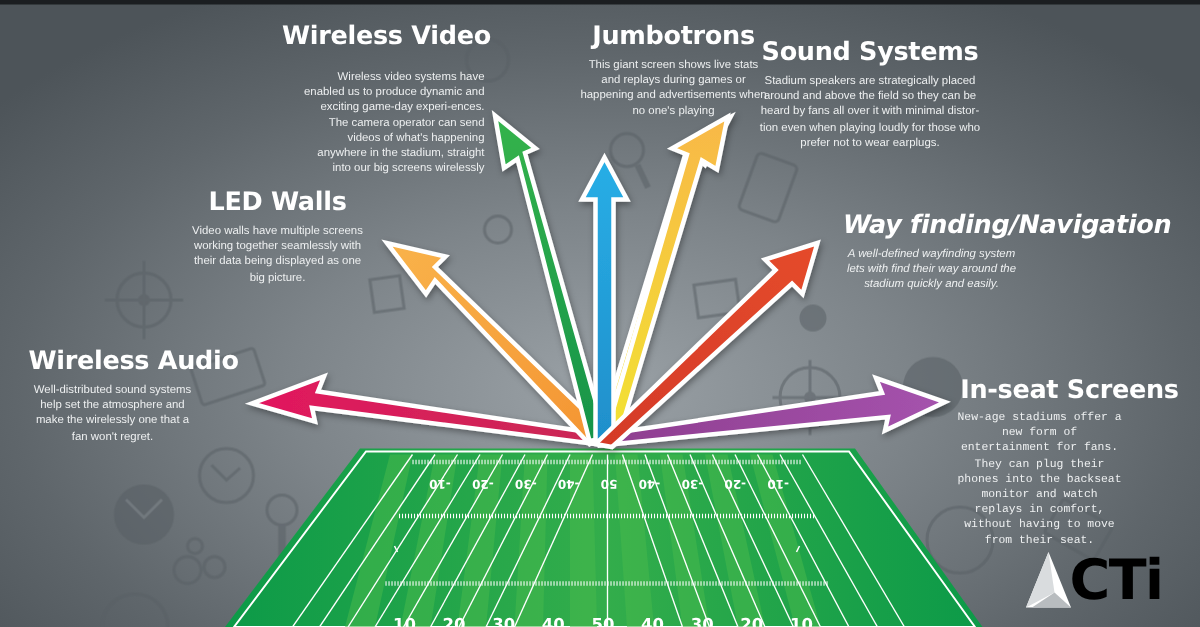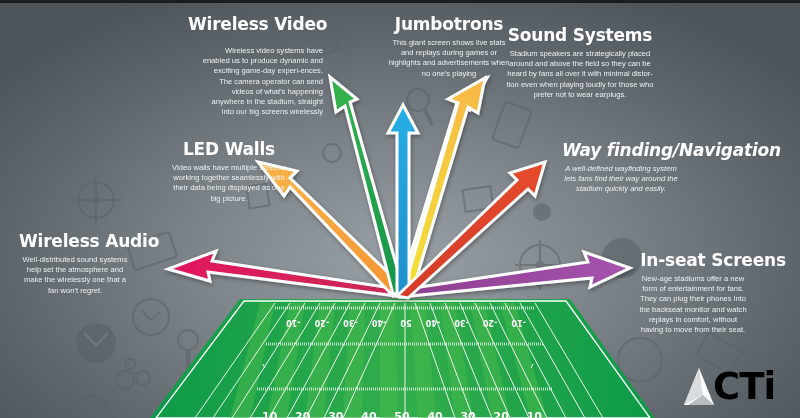--- a/index.html
+++ b/index.html
@@ -188,46 +188,46 @@
   </g>
 </svg>
 
 <div class="block r" style="left:188px; top:14px; width:135px;">
   <h2>Wireless Video</h2>
   <p style="margin-left:12px;margin-top:12px;">Wireless video systems have enabled us to produce dynamic and exciting game-day experi-ences. The camera operator can send videos of what's happening anywhere in the stadium, straight into our big screens wirelessly</p>
 </div>
 
 <div class="block c" style="left:342px; top:14px; width:126px;">
   <h2>Jumbotrons</h2>
-  <p>This giant screen shows live stats and replays during games or highlights and advertisements when no one's playing</p>
+  <p>This giant screen shows live stats and replays during games or happening and advertisements when no one's playing</p>
 </div>
 
 <div class="block l" style="left:506px; top:25px; width:148px;">
   <h2>Sound Systems</h2>
   <p>Stadium speakers are strategically placed around and above the field so they can be heard by fans all over it with minimal distor-tion even when playing loudly for those who prefer not to wear earplugs.</p>
 </div>
 
-<div class="block l" style="left:126px; top:139px; width:118px;margin-left:44px;">
+<div class="block l" style="left:126px; top:125px; width:118px;">
   <h2>LED Walls</h2>
   <p>Video walls have multiple screens working together seamlessly with their data being displayed as one big picture.</p>
 </div>
 
 <div class="block l" style="left:562px; top:140px; width:210px;font-style:italic;">
   <h2>Way finding/Navigation</h2>
-  <p style="width:118px;">A well-defined wayfinding system lets fans find their way around the stadium quickly and easily.</p>
+  <p style="width:118px;">A well-defined wayfinding system lets with find their way around the stadium quickly and easily.</p>
 </div>
 
 <div class="block l" style="left:19px; top:231px; width:112px;">
   <h2>Wireless Audio</h2>
   <p>Well-distributed sound systems help set the atmosphere and make the wirelessly one that a fan won't regret.</p>
 </div>
 
 <div class="block l" style="left:638px; top:250px; width:150px;">
   <h2>In-seat Screens</h2>
-  <p style="width:110px;">New-age stadiums offer a new form of entertainment for fans. They can plug their phones into the backseat monitor and watch replays in comfort, without having to move from their seat.</p>
+  <p style="width:110px;font-family:Liberation Mono, monospace;">New-age stadiums offer a new form of entertainment for fans. They can plug their phones into the backseat monitor and watch replays in comfort, without having to move from their seat.</p>
 </div>
 
 <div style="position:absolute; left:286px; top:318px; width:240px; display:flex; justify-content:space-between; transform:rotate(180deg); font-family:'DejaVu Sans',sans-serif; font-weight:bold; font-size:8px; color:#fff;">
   <span>-10</span>
   <span>-20</span>
   <span>-30</span>
   <span>-40</span>
   <span>50</span>
   <span>-40</span>
   <span>-30</span>

